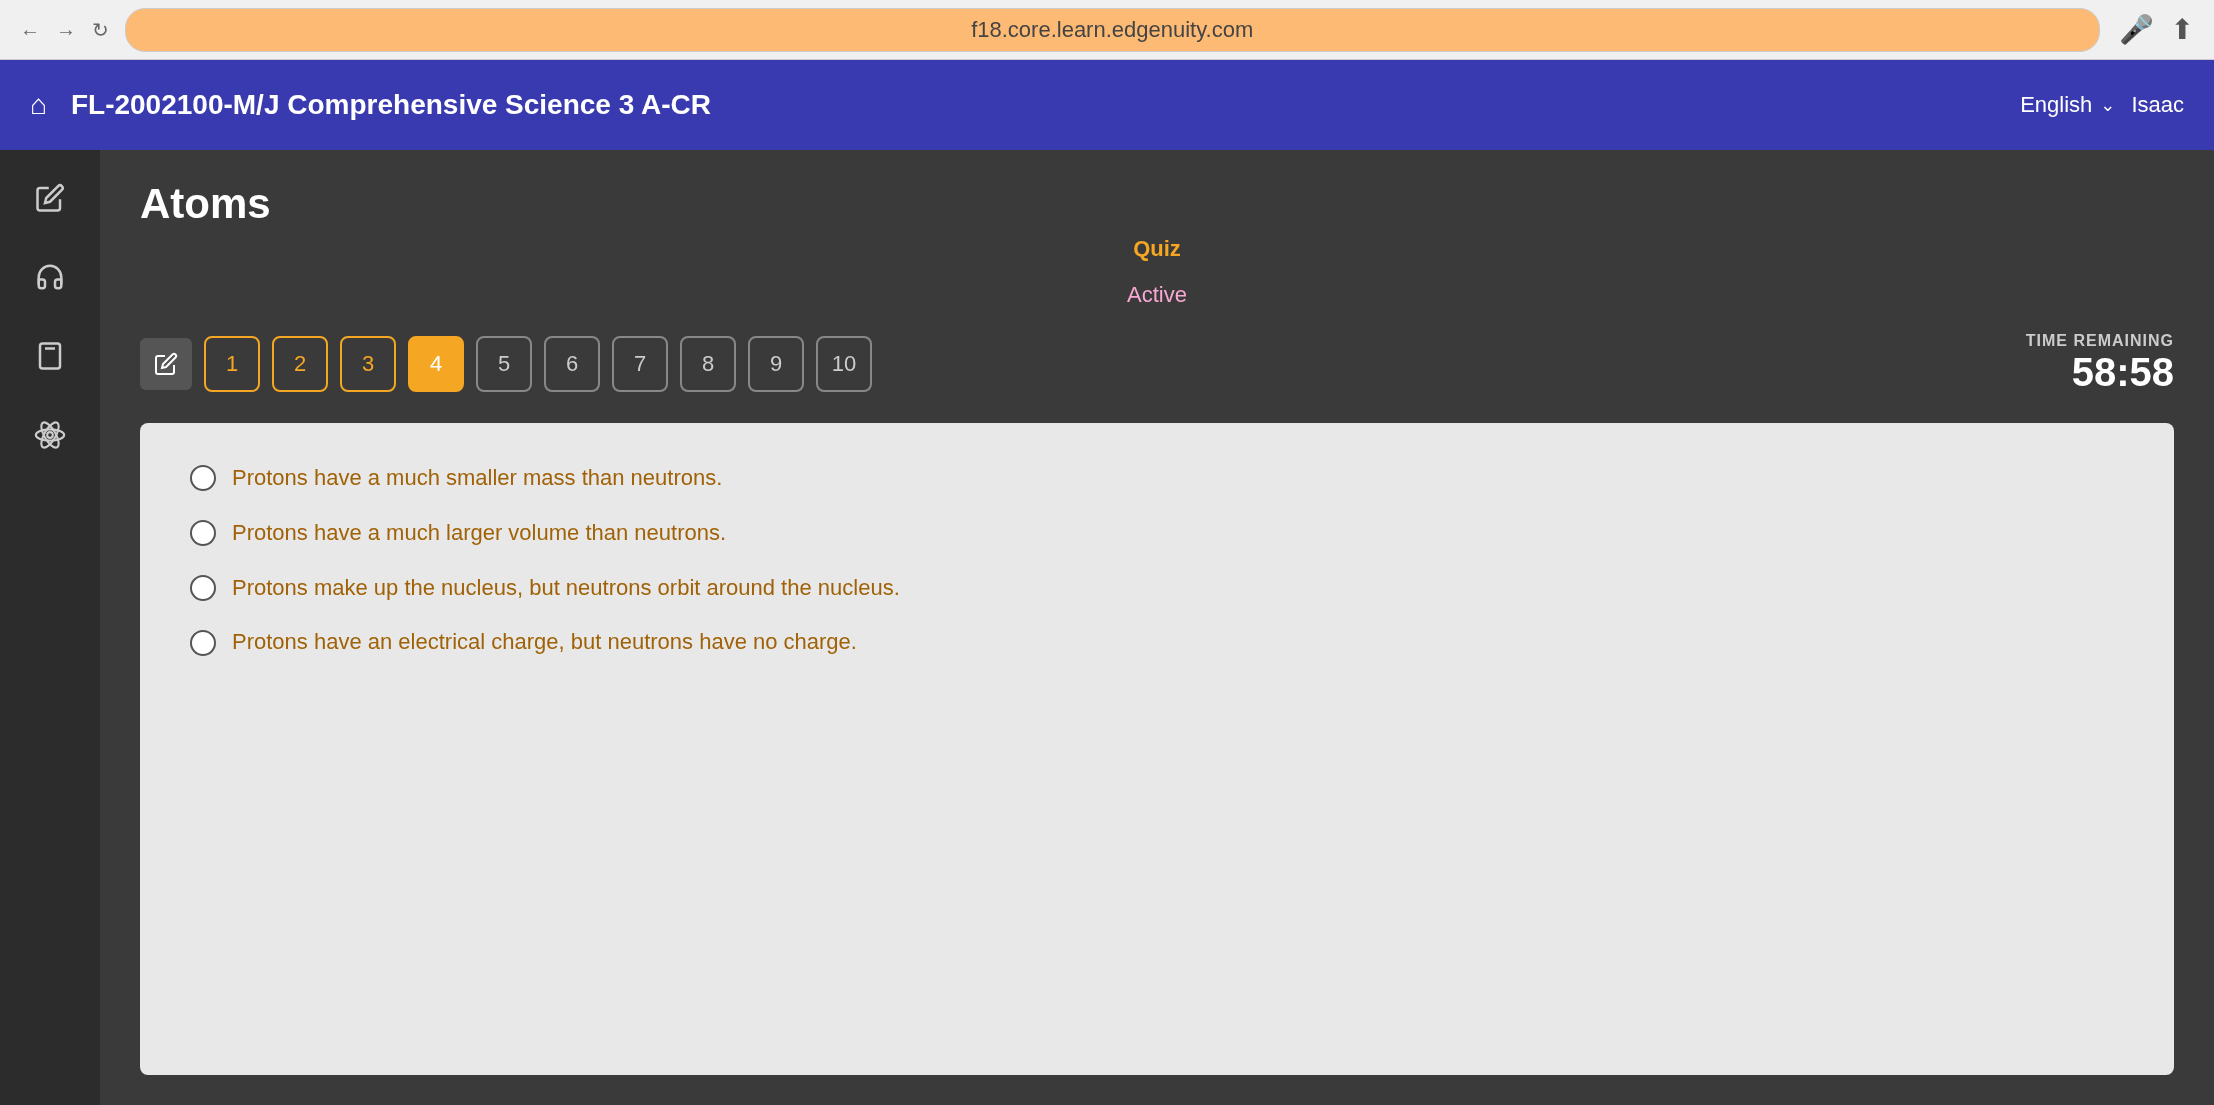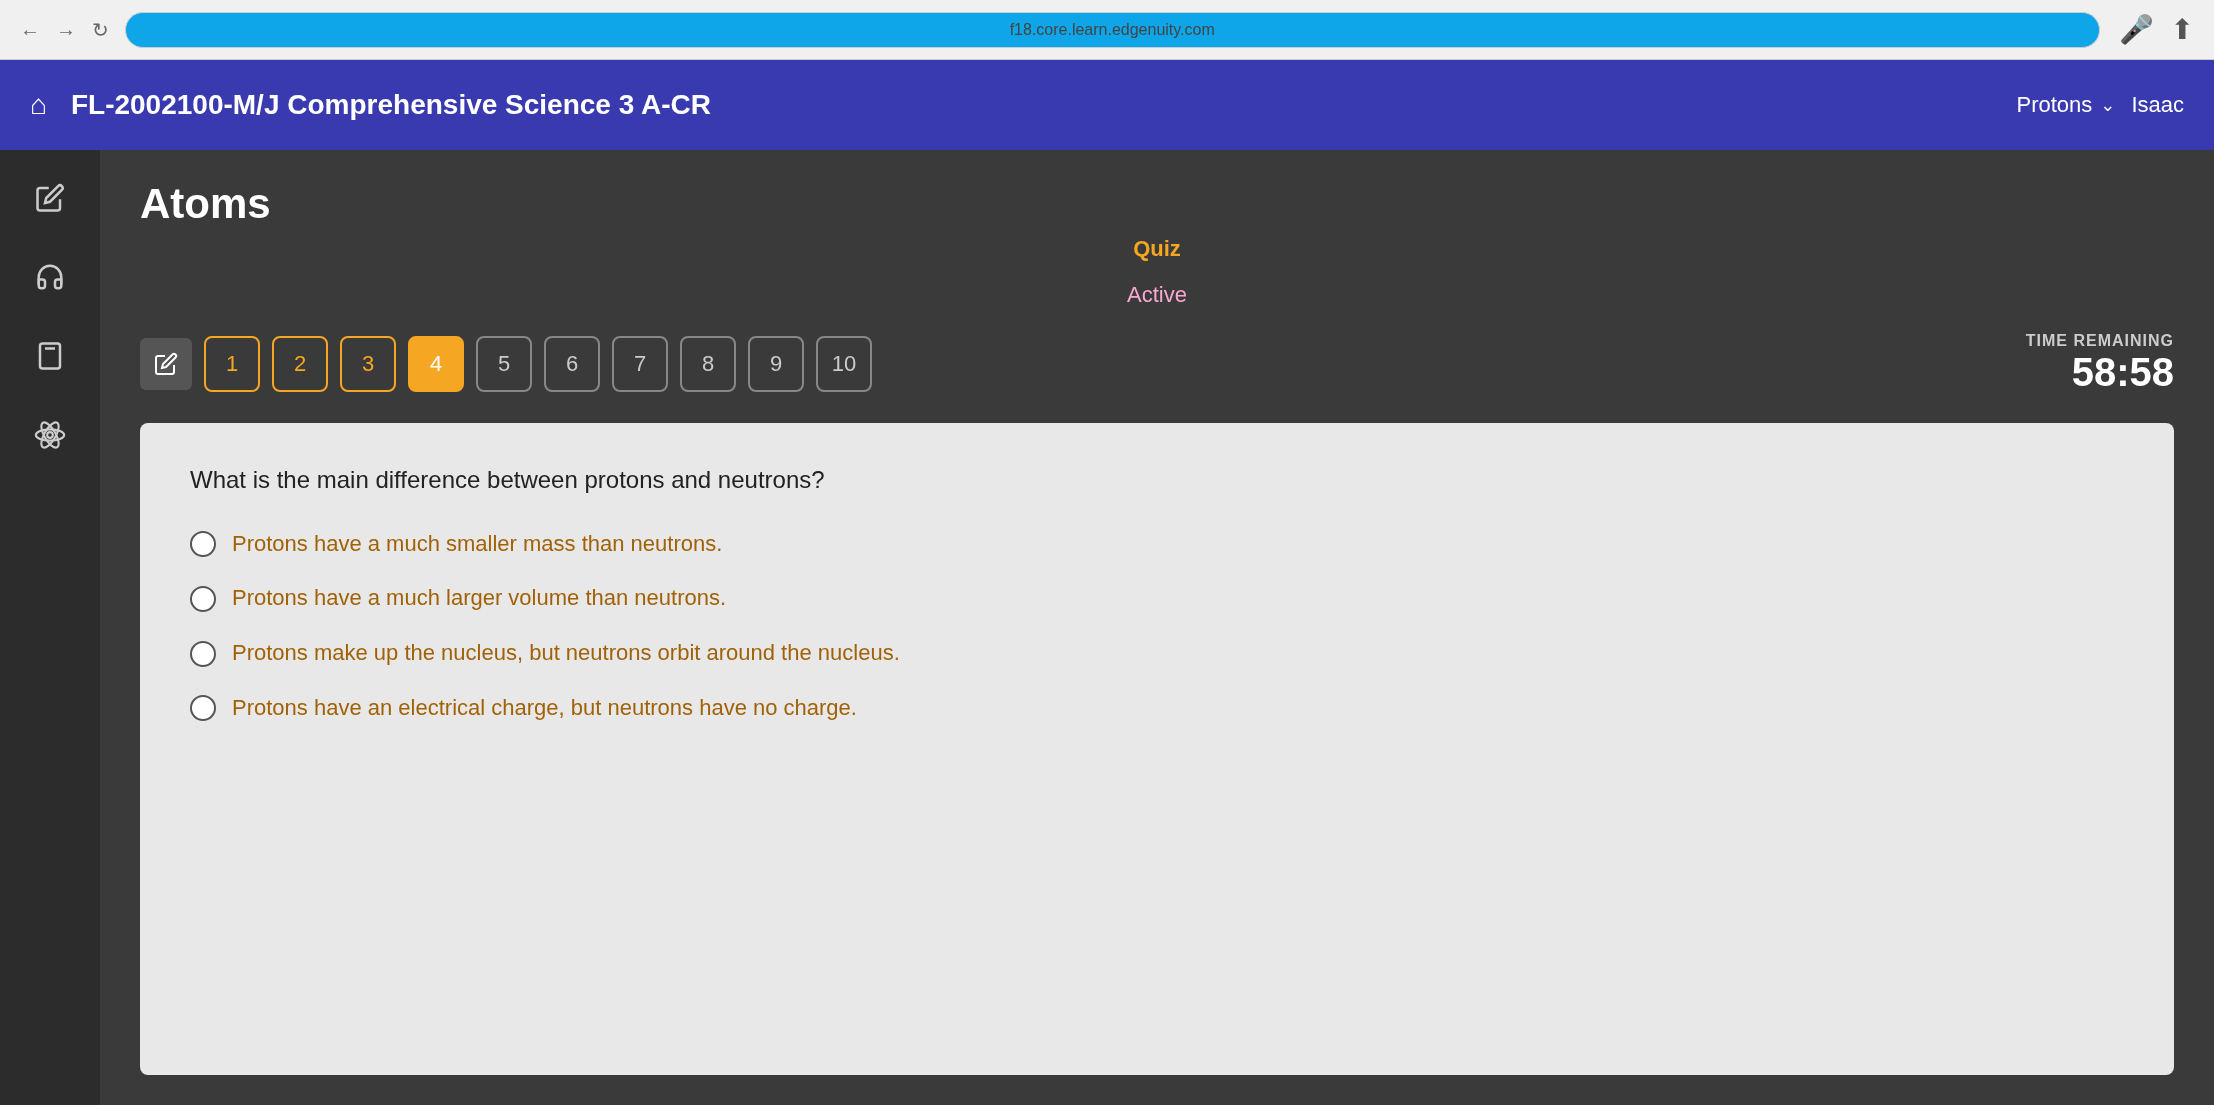--- a/index.html
+++ b/index.html
@@ -238,33 +238,33 @@
       line-height: 1.4;
     }
   </style>
 </head>
 <body>
 
 <div class="browser-bar">
   <span style="color:#666; font-size:20px; margin-right:16px;">←</span>
   <span style="color:#666; font-size:20px; margin-right:16px;">→</span>
   <span style="color:#666; font-size:20px; margin-right:16px;">↻</span>
-  <div style="flex:1; background:#0ea5e9; border-radius:20px; padding:8px 20px; border:1px solid #ccc; font-size:16px; color:#444; text-align:center;">
+  <div style="flex:1; background:#fdba74; border-radius:20px; padding:8px 20px; border:1px solid #ccc; font-size:22px; color:#444; text-align:center;">
     <span>f18.core.learn.edgenuity.com</span>
   </div>
   <span style="font-size:28px; color:#555; margin-left:20px;">🎤</span>
   <span style="font-size:28px; color:#555; margin-left:16px;">⬆</span>
 </div>
 
 <div class="header">
   <span class="header-home-icon">⌂</span>
   <span class="header-title">FL-2002100-M/J Comprehensive Science 3 A-CR</span>
   <div class="header-right">
     <div class="language-select">
-      <span>Protons</span>
+      <span>English</span>
       <span class="language-chevron">⌄</span>
     </div>
     <span class="user-name">Isaac</span>
   </div>
 </div>
 
 <div class="main-content">
 
   <div class="sidebar">
     <div class="sidebar-item">
@@ -331,21 +331,20 @@
       <button class="question-btn">9</button>
       <button class="question-btn">10</button>
 
       <div class="time-remaining">
         <div class="time-label">TIME REMAINING</div>
         <div class="time-value">58:58</div>
       </div>
     </div>
 
     <div class="quiz-card">
-      <div class="question-text">What is the main difference between protons and neutrons?</div>
 
       <div class="answer-option">
         <div class="radio-circle"></div>
         <span class="answer-text">Protons have a much smaller mass than neutrons.</span>
       </div>
 
       <div class="answer-option">
         <div class="radio-circle"></div>
         <span class="answer-text">Protons have a much larger volume than neutrons.</span>
       </div>

